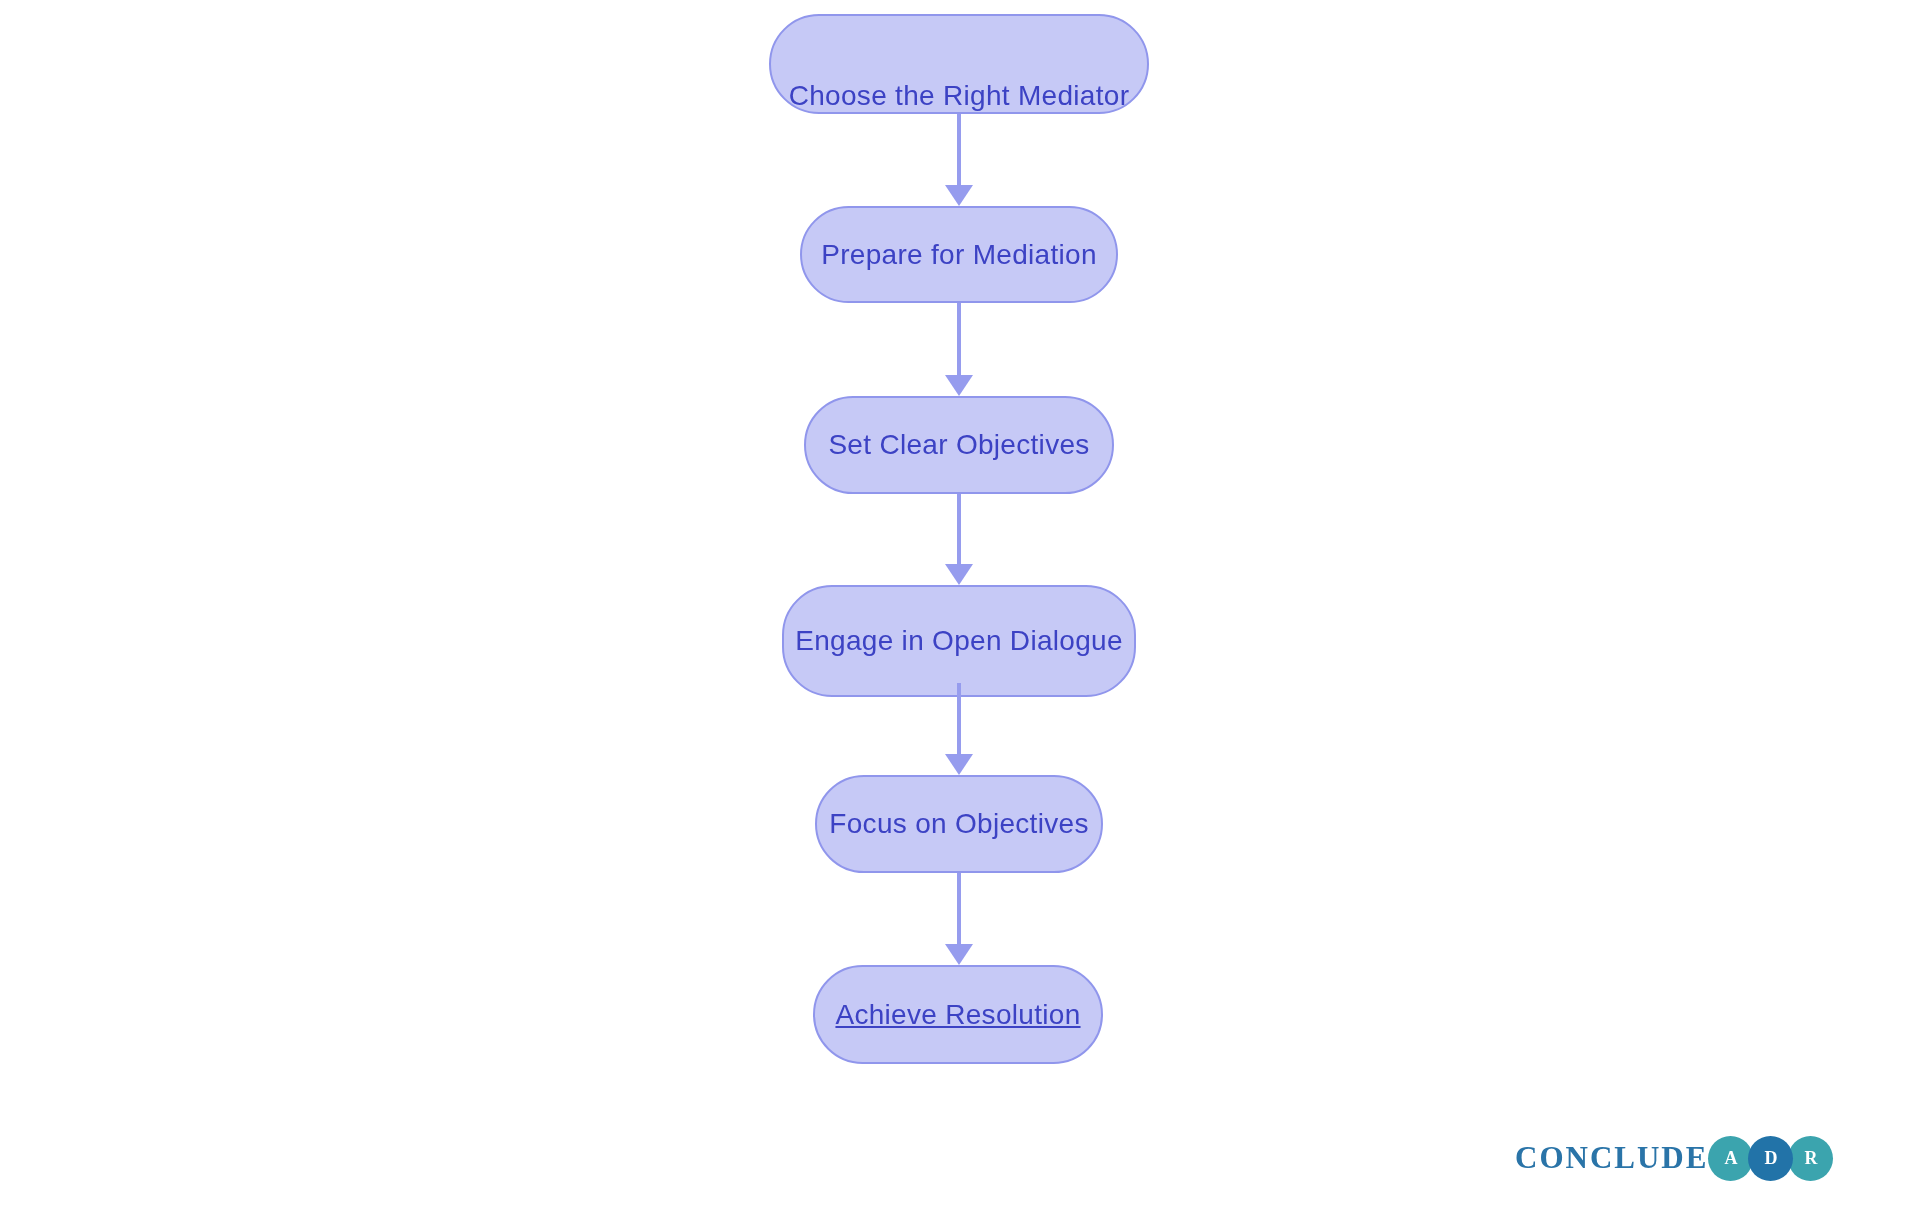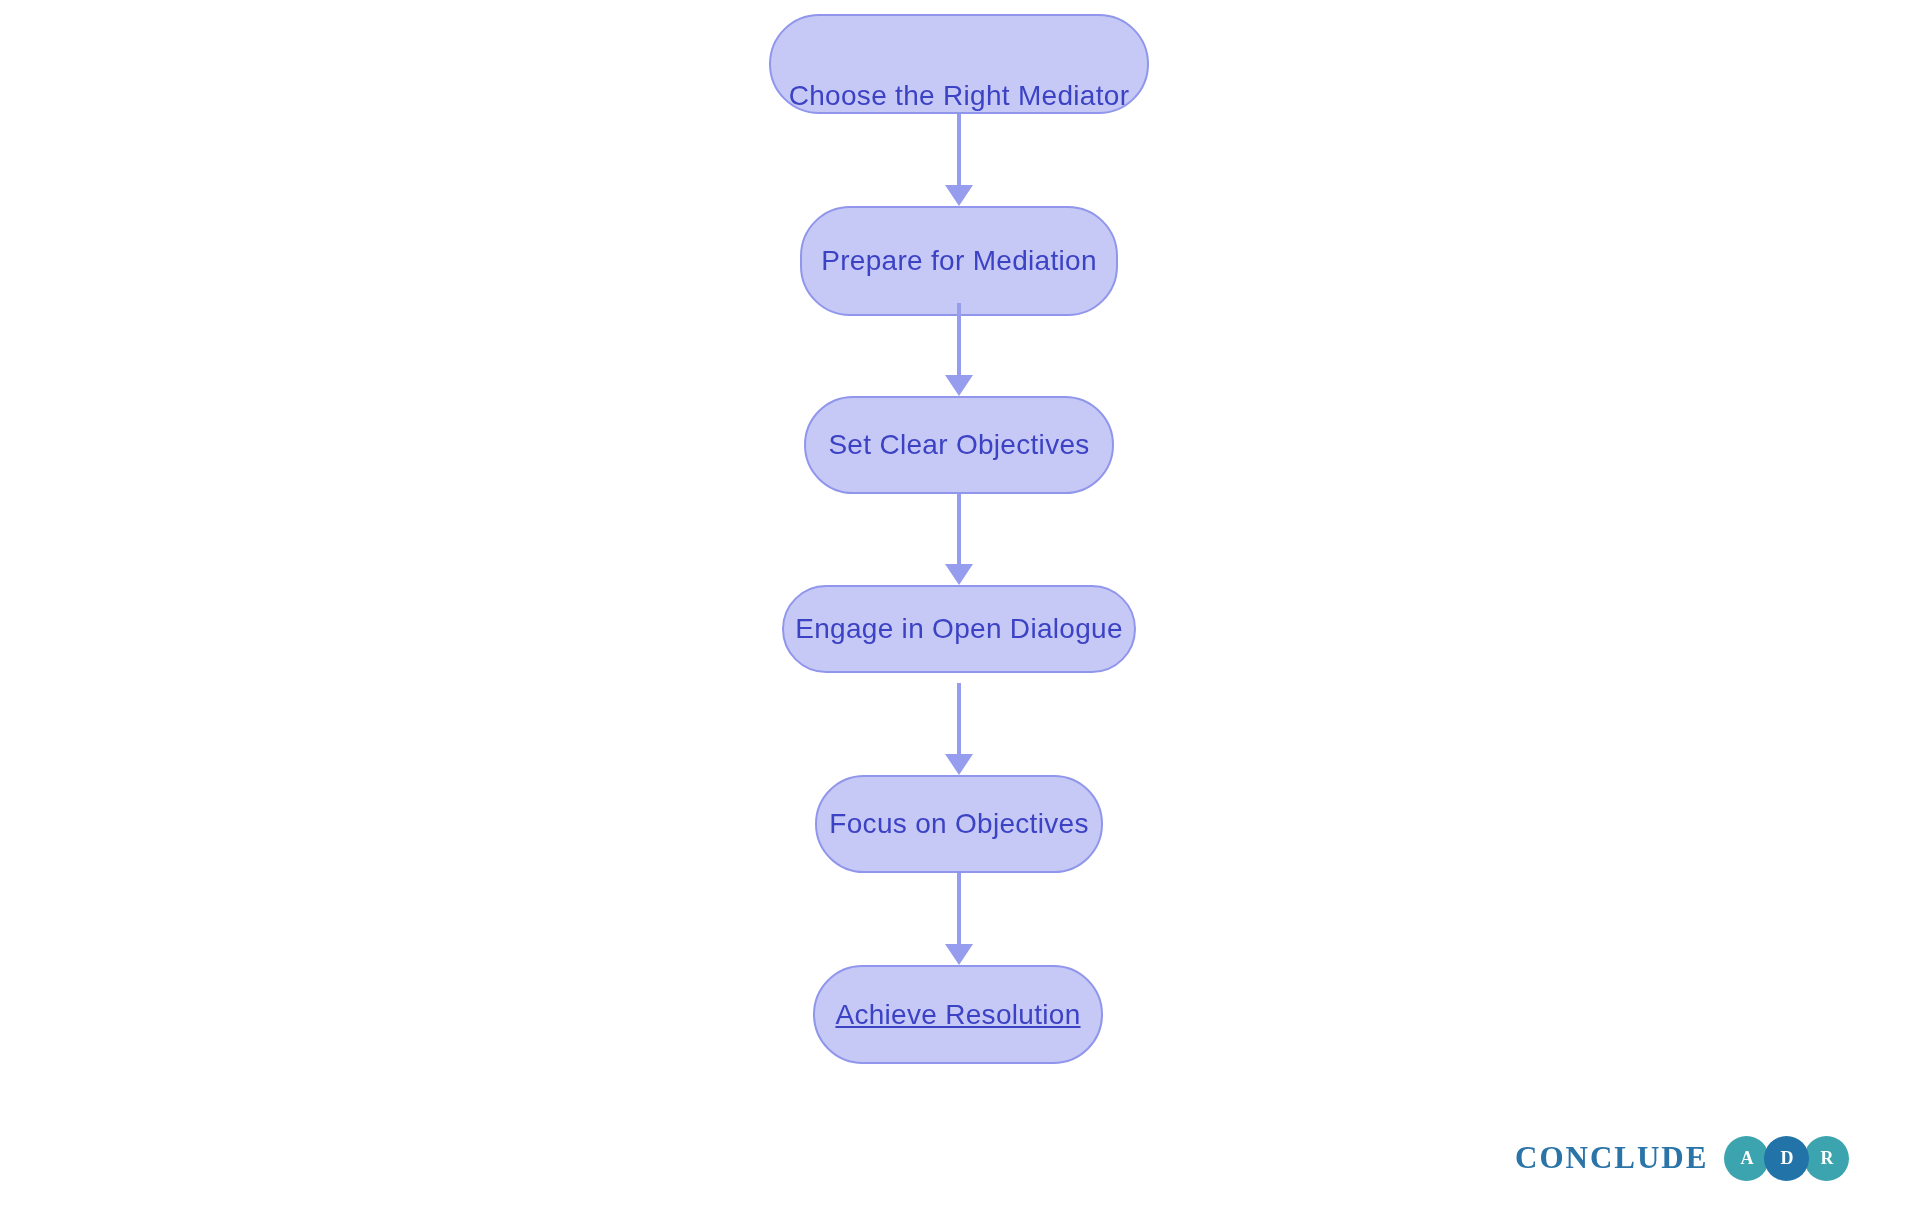--- a/index.html
+++ b/index.html
@@ -66,21 +66,20 @@
     height: 52px;
     display: flex;
     align-items: center;
   }
   .wordmark {
     font-family: "Liberation Serif", serif;
     font-weight: bold;
     font-size: 31px;
     letter-spacing: 2px;
     color: var(--wordmark-color, #2a74a8);
-    margin-right: 16px;
   }
   .badges {
     display: flex;
     align-items: center;
   }
   .badge {
     width: 45px;
     height: 45px;
     border-radius: 50%;
     display: flex;
@@ -102,39 +101,39 @@
 
   <div class="flow-node" style="left:769px; top:14px; width:380px; height:100px;align-items:flex-end;">
     <span>Choose the Right Mediator</span>
   </div>
 
   <div class="arrow" style="left:945px; top:114px; height:92px;">
     <div class="shaft"></div>
     <div class="head"></div>
   </div>
 
-  <div class="flow-node" style="left:800px; top:206px; width:318px; height:110px;">
+  <div class="flow-node" style="left:800px; top:206px; width:318px; height:97px;">
     <span>Prepare for Mediation</span>
   </div>
 
   <div class="arrow" style="left:945px; top:303px; height:93px;">
     <div class="shaft"></div>
     <div class="head"></div>
   </div>
 
   <div class="flow-node" style="left:804px; top:396px; width:310px; height:98px;">
     <span>Set Clear Objectives</span>
   </div>
 
   <div class="arrow" style="left:945px; top:494px; height:91px;">
     <div class="shaft"></div>
     <div class="head"></div>
   </div>
 
-  <div class="flow-node" style="left:782px; top:585px; width:354px; height:88px;">
+  <div class="flow-node" style="left:782px; top:585px; width:354px; height:112px;">
     <span>Engage in Open Dialogue</span>
   </div>
 
   <div class="arrow" style="left:945px; top:683px; height:92px;">
     <div class="shaft"></div>
     <div class="head"></div>
   </div>
 
   <div class="flow-node" style="left:815px; top:775px; width:288px; height:98px;">
     <span>Focus on Objectives</span>

